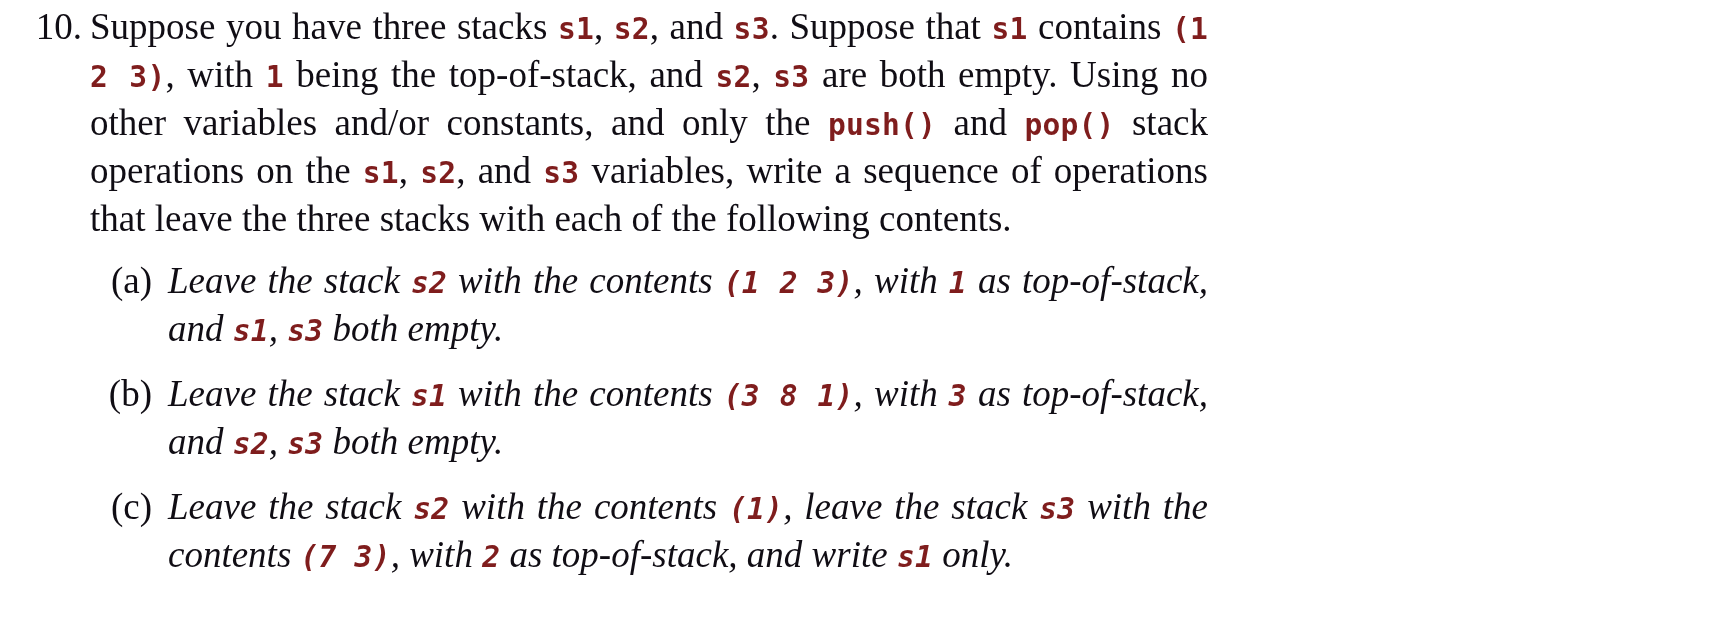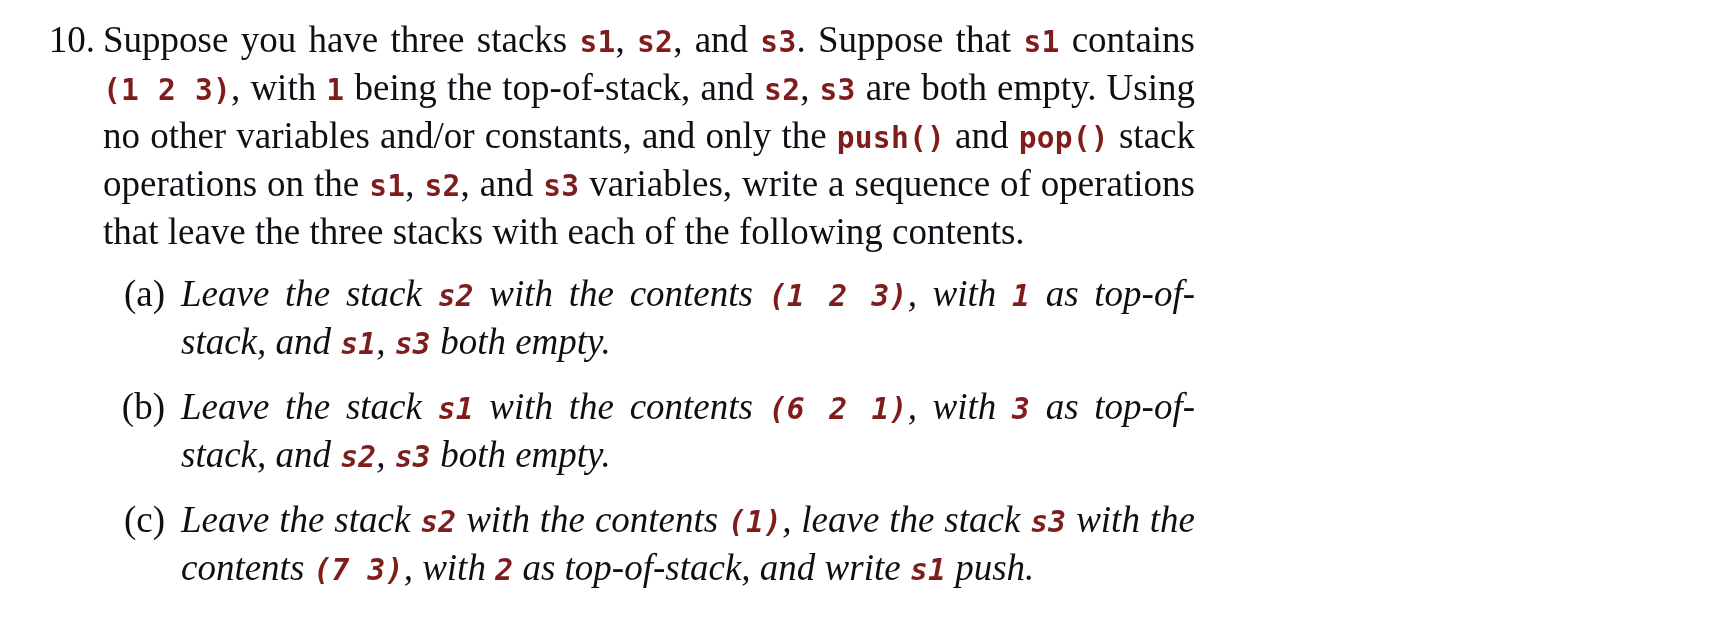--- a/index.html
+++ b/index.html
@@ -15,21 +15,21 @@
     font-family: "Liberation Serif", "DejaVu Serif", serif;
     color: #100d14;
     -webkit-font-smoothing: antialiased;
   }
 
   .page {
     position: relative;
     width: 1440px;
     height: 633px;
     box-sizing: border-box;
-    padding: 13px;
+    padding: 0;
   }
 
   
   .problem {
     position: relative;
     margin: 0;
     padding-top: 4px;
   }
 
   .problem-marker {
@@ -111,23 +111,23 @@
 
     <div class="subitems">
 
       <div class="subitem">
         <span class="subitem-marker">(a)</span>
         <div class="subitem-body"><span>Leave the stack </span><code>s2</code><span> with the contents </span><code>(1 2 3)</code><span>, with </span><code>1</code><span> as top-of-stack, and </span><code>s1</code><span>, </span><code>s3</code><span> both empty.</span></div>
       </div>
 
       <div class="subitem">
         <span class="subitem-marker">(b)</span>
-        <div class="subitem-body"><span>Leave the stack </span><code>s1</code><span> with the contents </span><code>(6 2 1)</code><span>, with </span><code>3</code><span> as top-of-stack, and </span><code>s2</code><span>, </span><code>s3</code><span> both empty.</span></div>
+        <div class="subitem-body"><span>Leave the stack </span><code>s1</code><span> with the contents </span><code>(3 8 1)</code><span>, with </span><code>3</code><span> as top-of-stack, and </span><code>s2</code><span>, </span><code>s3</code><span> both empty.</span></div>
       </div>
 
       <div class="subitem">
         <span class="subitem-marker">(c)</span>
-        <div class="subitem-body"><span>Leave the stack </span><code>s2</code><span> with the contents </span><code>(1)</code><span>, leave the stack </span><code>s3</code><span> with the contents </span><code>(7 3)</code><span>, with </span><code>2</code><span> as top-of-stack, and write </span><code>s1</code><span> push.</span></div>
+        <div class="subitem-body"><span>Leave the stack </span><code>s2</code><span> with the contents </span><code>(1)</code><span>, leave the stack </span><code>s3</code><span> with the contents </span><code>(7 3)</code><span>, with </span><code>2</code><span> as top-of-stack, and write </span><code>s1</code><span> only.</span></div>
       </div>
 
     </div>
   </div>
 </div>
 
 </body></html>

